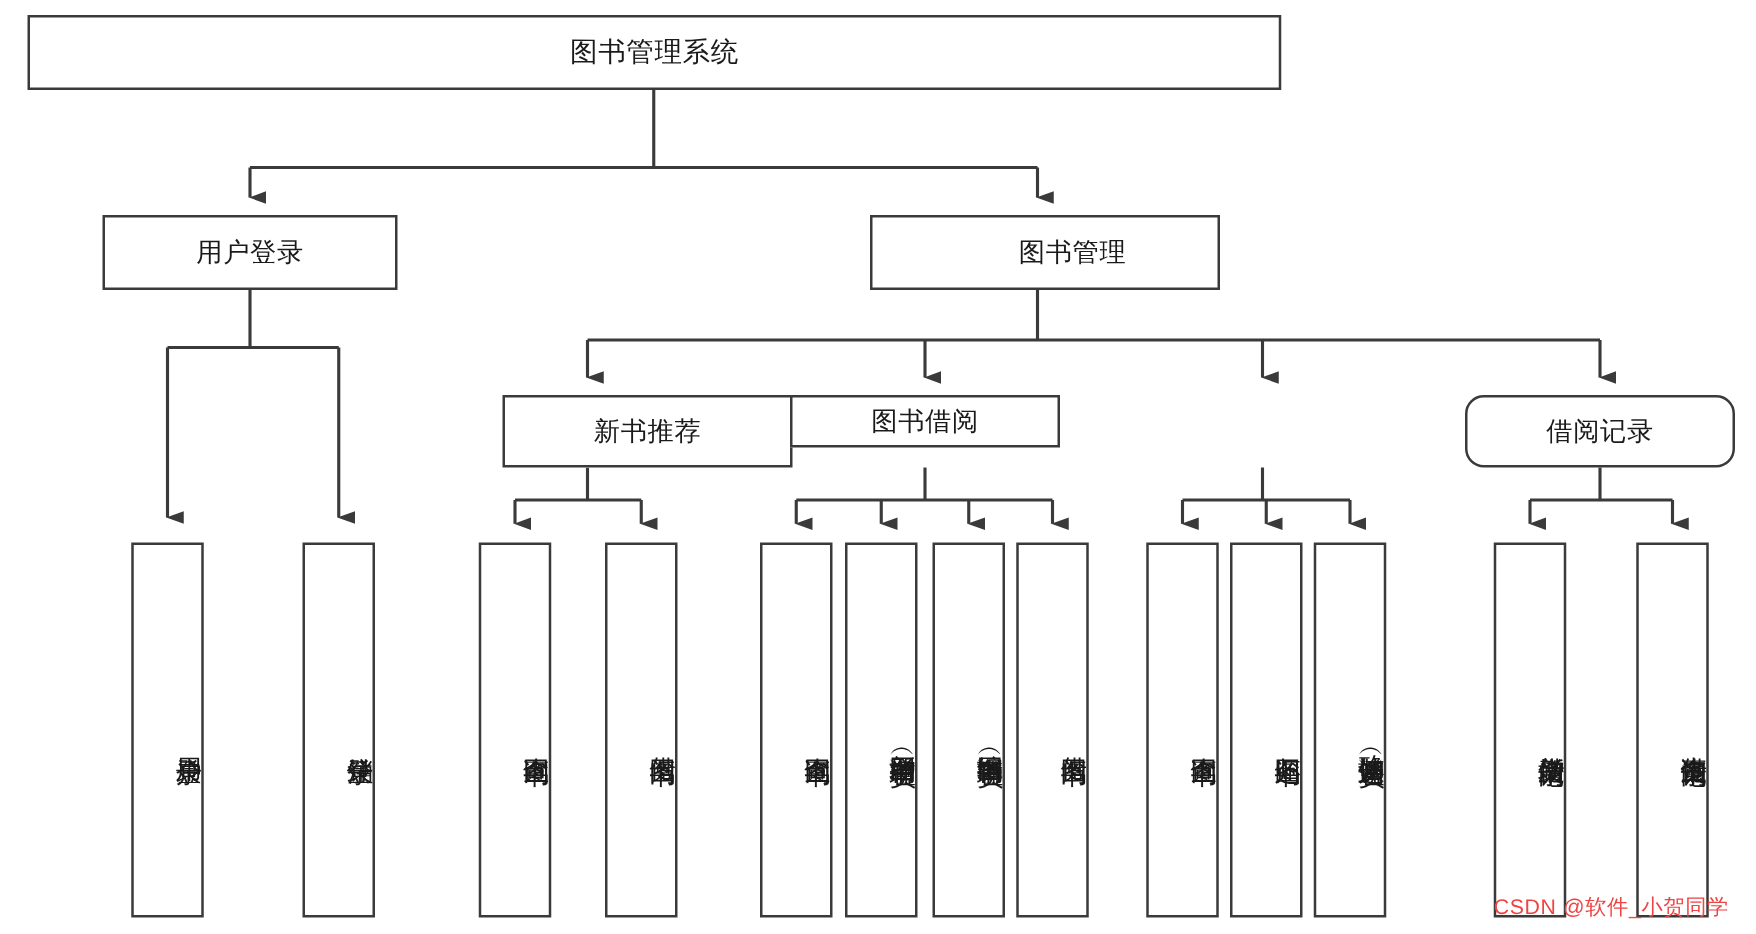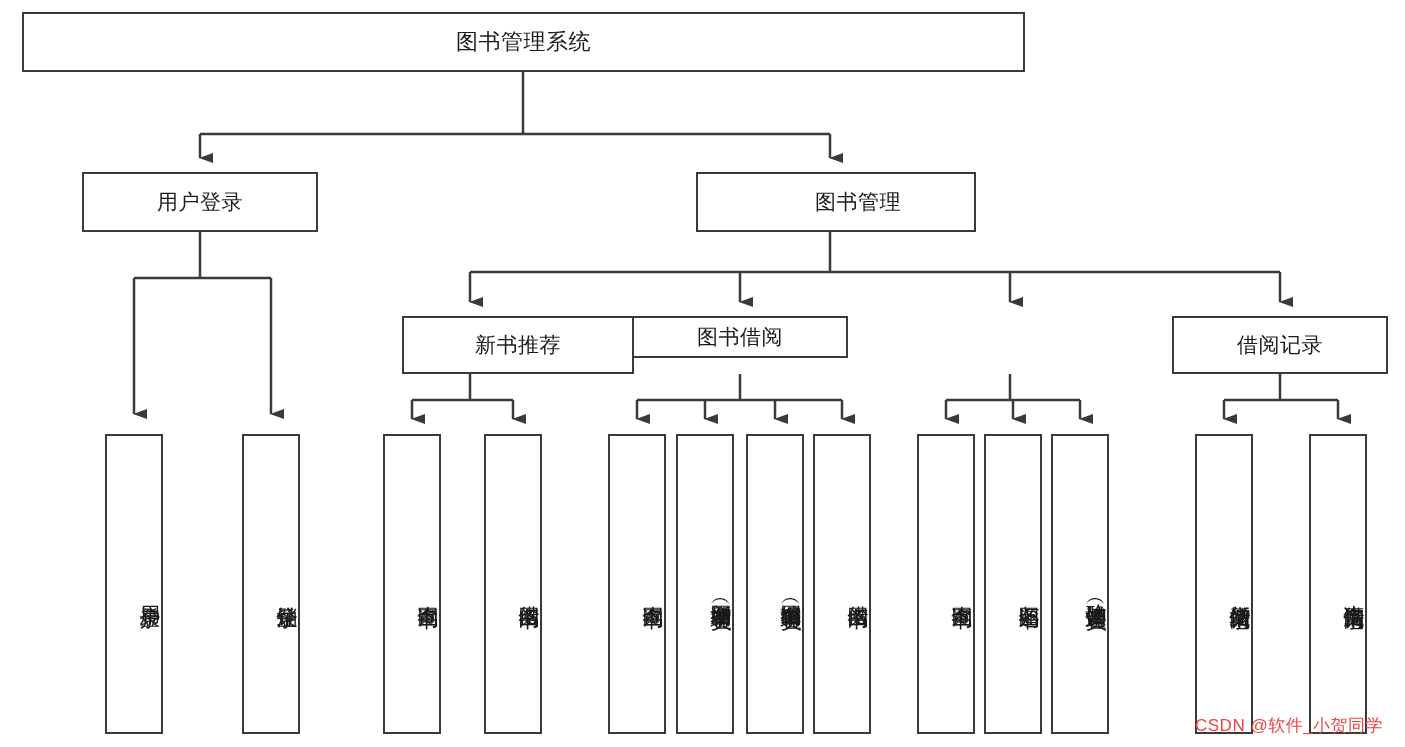--- a/index.html
+++ b/index.html
@@ -131,21 +131,21 @@
   <div class="node horiz" style="left:696px; top:172px; width:280px; height:60px;padding-left:44px;">
     <span class="node-label">图书管理</span>
   </div>
 
   <div class="node horiz" style="left:362px; top:316px; width:232px; height:58px;margin-left:40px;">
     <span class="node-label">新书推荐</span>
   </div>
   <div class="node horiz" style="left:632px; top:316px; width:216px; height:42px;">
     <span class="node-label">图书借阅</span>
   </div>
-  <div class="node horiz" style="left:1172px; top:316px; width:216px; height:58px;">
+  <div class="node horiz" style="left:1172px; top:316px; width:216px; height:58px;border-radius:15px;">
     <span class="node-label">借阅记录</span>
   </div>
 
   <div class="node vert" style="left:105px; top:434px; width:58px; height:300px;">
     <span class="node-label">用户登录</span>
   </div>
   <div class="node vert" style="left:242px; top:434px; width:58px; height:300px;">
     <span class="node-label">注销登录</span>
   </div>
 

